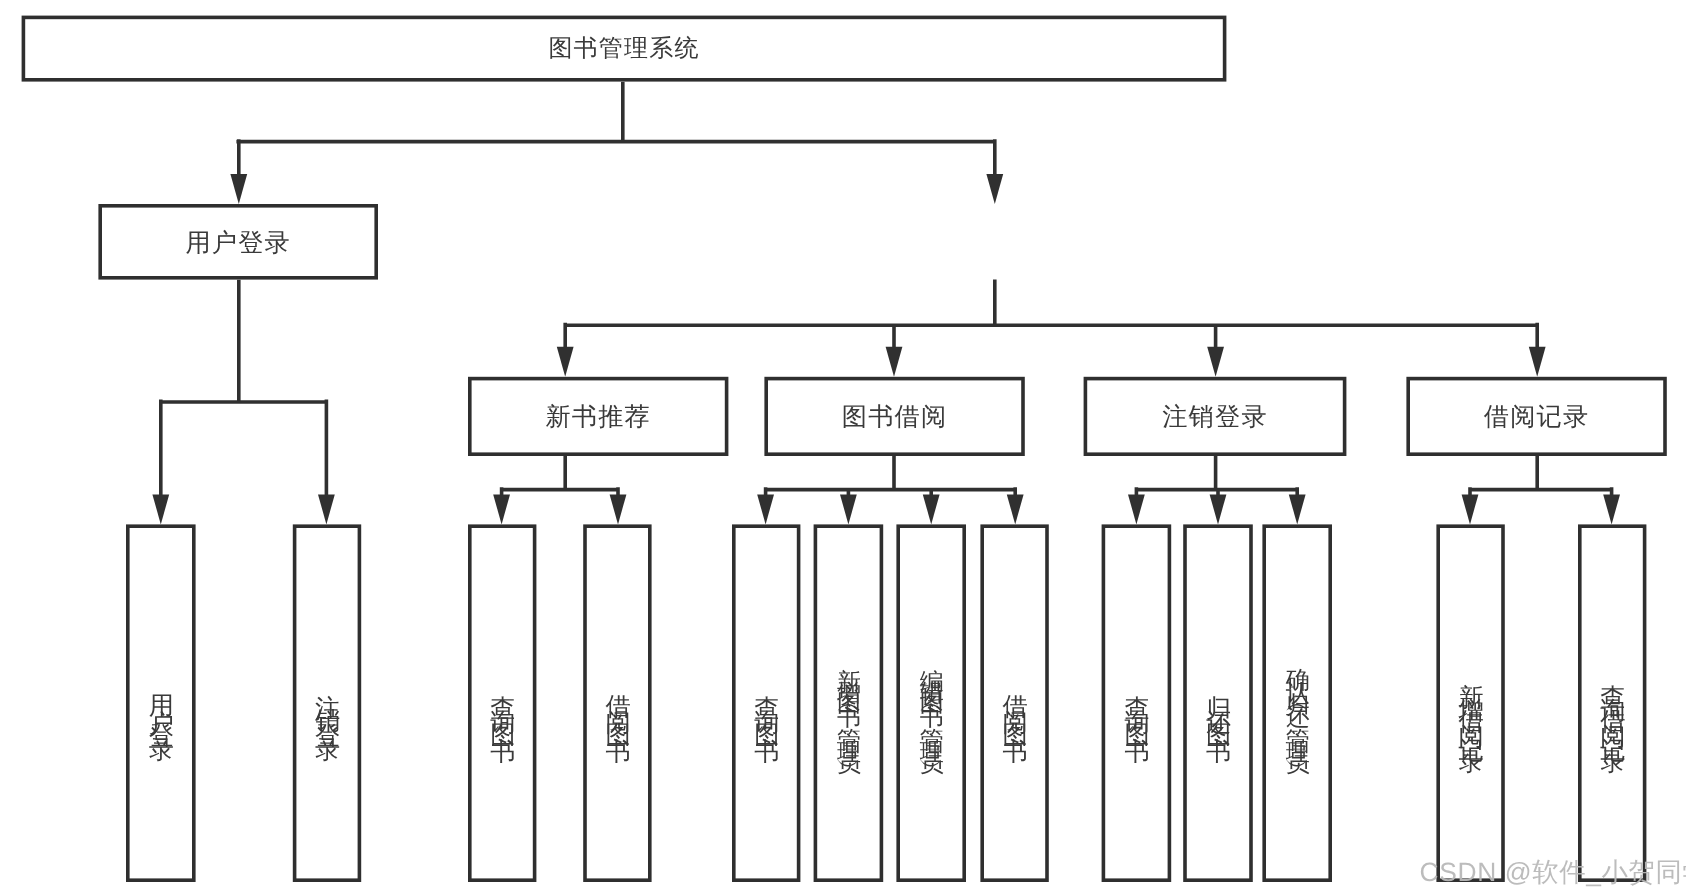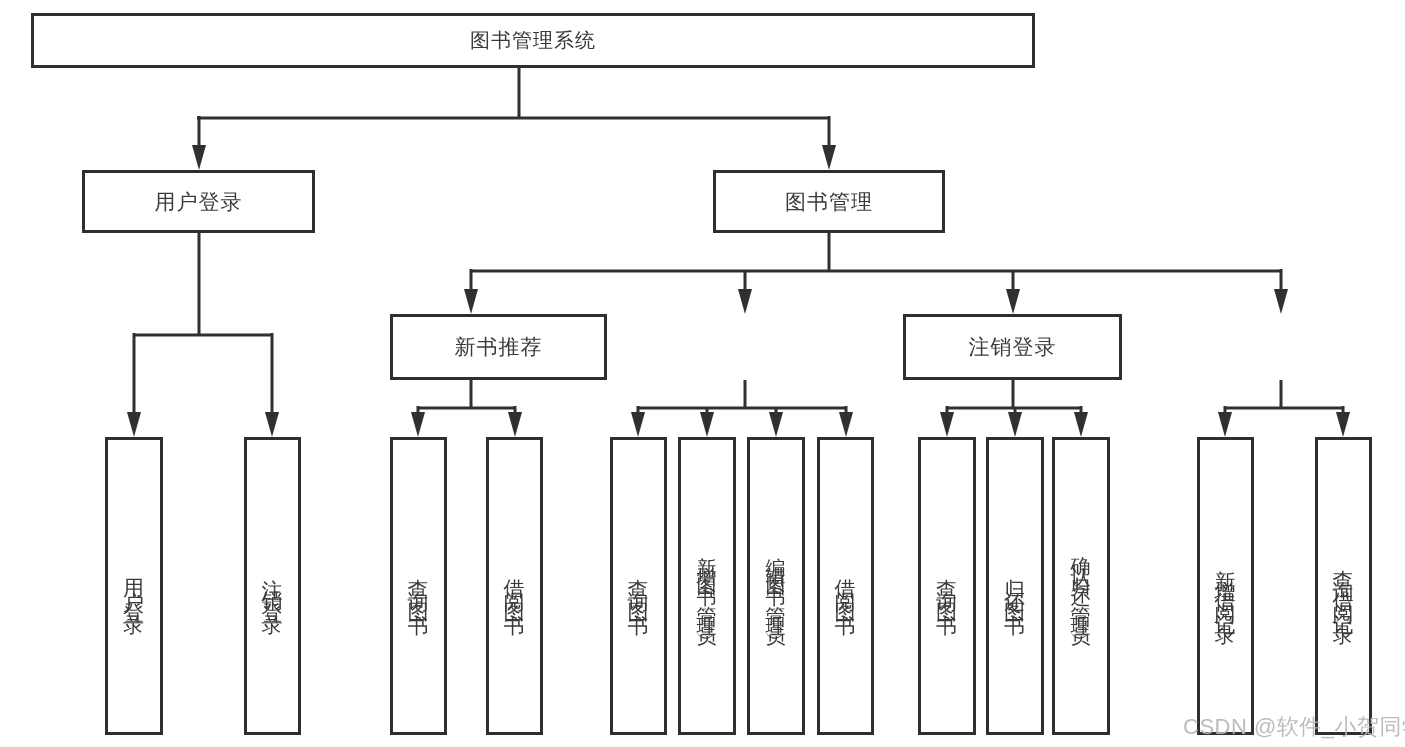--- a/index.html
+++ b/index.html
@@ -79,36 +79,39 @@
 
       <polygon points="940,412 954,412 947,437"></polygon>
       <polygon points="1008,412 1022,412 1015,437"></polygon>
       <polygon points="1074,412 1088,412 1081,437"></polygon>
 
       <polygon points="1218,412 1232,412 1225,437"></polygon>
       <polygon points="1336,412 1350,412 1343,437"></polygon>
     </g>
   </svg>
 
-  <div class="box root" style="left:18px;top:13px;width:1004px;height:55px;margin-left:13px;">
+  <div class="box root" style="left:18px;top:13px;width:1004px;height:55px;">
     <span class="hlabel">图书管理系统</span>
   </div>
 
   <div class="box" style="left:82px;top:170px;width:233px;height:63px;">
     <span class="hlabel">用户登录</span>
   </div>
-  <div class="box" style="left:713px;top:170px;width:232px;height:63px;">
-    <span class="hlabel">图书管理</span>
-  </div>
 
   <div class="box" style="left:363px;top:314px;width:217px;height:66px;margin-left:27px;">
     <span class="hlabel">新书推荐</span>
   </div>
+  <div class="box" style="left:637px;top:314px;width:217px;height:66px;">
+    <span class="hlabel">图书借阅</span>
+  </div>
   <div class="box" style="left:903px;top:314px;width:219px;height:66px;">
     <span class="hlabel">注销登录</span>
+  </div>
+  <div class="box" style="left:1172px;top:314px;width:217px;height:66px;">
+    <span class="hlabel">借阅记录</span>
   </div>
 
   <div class="box leaf" style="left:105px;width:58px;">
     <span class="vlabel">用户登录</span>
   </div>
   <div class="box leaf" style="left:244px;width:57px;">
     <span class="vlabel">注销登录</span>
   </div>
 
   <div class="box leaf" style="left:390px;width:57px;">

